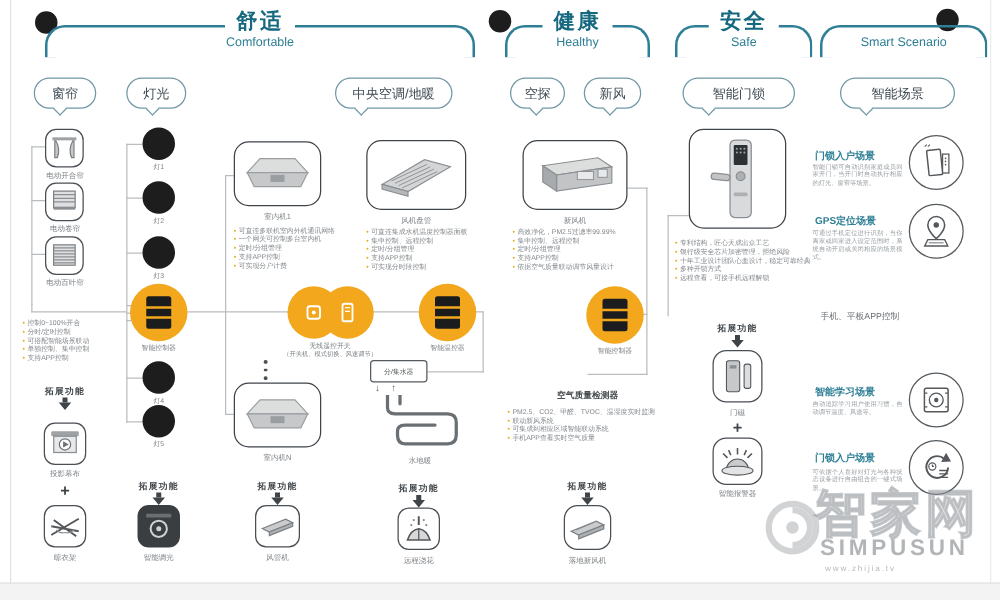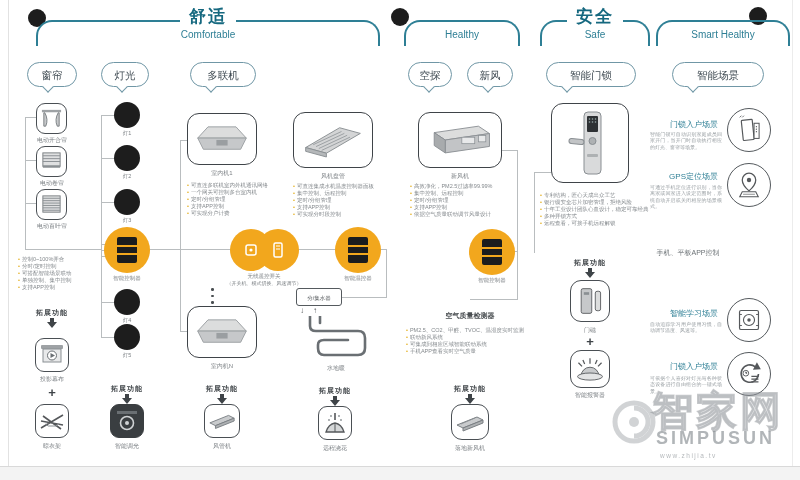--- a/index.html
+++ b/index.html
@@ -31,21 +31,21 @@
   .darr .tri{width:0;height:0;border-left:5px solid transparent;border-right:5px solid transparent;
              border-top:6px solid #3f4448;margin:0 auto;}
   .module-circle{border-radius:50%;background:#f2a71d;display:flex;align-items:center;justify-content:center;}
   .chip{width:20px;height:26px;background:#1b1c1e;border-radius:2px;position:relative;}
   .chip .notch{position:absolute;left:-2px;width:24px;height:2px;background:#f2a71d;}
   .module-label{font-size:5.5px;color:#7d8286;text-align:center;}
   .manifold{border:1.2px solid #555a5e;border-radius:3px;font-size:5.5px;color:#55595c;text-align:center;
             background:#fff;box-sizing:border-box;}
   .flow{font-size:8px;color:#55595c;}
   .vdots div{width:2.5px;height:2.5px;border-radius:50%;background:#4a4f52;margin-bottom:4px;}
-  .scene-title{font-size:8px;font-weight:normal;color:#2e7f95;text-align:right;}
+  .scene-title{font-size:8px;font-weight:bold;color:#2e7f95;}
   .scene-desc{font-size:5px;color:#9aa0a4;line-height:6.4px;text-align:justify;}
   .scene-circle{border:1.5px solid #555a5e;border-radius:50%;background:#fff;box-sizing:border-box;
                 display:flex;align-items:center;justify-content:center;}
   .note{font-size:7px;color:#6a7074;text-align:center;}
   .wm-cn{font-size:41px;font-weight:bold;letter-spacing:3px;color:rgba(165,170,175,0.28);
          -webkit-text-stroke:1.2px rgba(130,136,141,0.42);}
   .wm-brand{font-size:18px;font-weight:bold;color:rgba(125,131,137,0.6);letter-spacing:3px;}
   .wm-url{font-size:6.5px;color:rgba(130,136,141,0.6);letter-spacing:1.5px;}
   svg{display:block;}
 </style>
@@ -65,36 +65,37 @@
 
   <div class="abs" style="left:36px;top:20px;width:344px;">
       <div class="brace"></div>
     </div>
   <div class="abs sec-title" style="left:36px;top:5px;width:344px;z-index:2;text-decoration:underline;"><span>舒适</span></div>
   <div class="abs sec-sub" style="left:36px;top:29px;width:344px;z-index:2;">Comfortable</div>
 
   <div class="abs" style="left:404px;top:20px;width:116px;">
       <div class="brace"></div>
     </div>
+  <div class="abs sec-title" style="left:404px;top:5px;width:116px;z-index:2;"><span>健康</span></div>
   <div class="abs sec-sub" style="left:404px;top:29px;width:116px;z-index:2;">Healthy</div>
 
   <div class="abs" style="left:540px;top:20px;width:110px;">
       <div class="brace"></div>
     </div>
   <div class="abs sec-title" style="left:540px;top:5px;width:110px;z-index:2;"><span>安全</span></div>
   <div class="abs sec-sub" style="left:540px;top:29px;width:110px;z-index:2;">Safe</div>
 
   <div class="abs" style="left:656px;top:20px;width:134px;">
       <div class="brace"></div>
     </div>
-  <div class="abs sec-sub" style="left:656px;top:29px;width:134px;z-index:2;">Smart Healthy</div>
+  <div class="abs sec-sub" style="left:656px;top:29px;width:134px;z-index:2;">Smart Scenario</div>
 
   <div class="abs bubble" style="left:27px;top:62px;width:50px;"><span>窗帘</span><div class="tail"></div></div>
   <div class="abs bubble" style="left:101px;top:62px;width:48px;"><span>灯光</span><div class="tail"></div></div>
-  <div class="abs bubble" style="left:190px;top:62px;width:66px;"><span>多联机</span><div class="tail"></div></div>
+  <div class="abs bubble" style="left:268px;top:62px;width:94px;"><span>中央空调/地暖</span><div class="tail"></div></div>
   <div class="abs bubble" style="left:408px;top:62px;width:44px;"><span>空探</span><div class="tail"></div></div>
   <div class="abs bubble" style="left:467px;top:62px;width:46px;"><span>新风</span><div class="tail"></div></div>
   <div class="abs bubble" style="left:546px;top:62px;width:90px;"><span>智能门锁</span><div class="tail"></div></div>
   <div class="abs bubble" style="left:672px;top:62px;width:92px;"><span>智能场景</span><div class="tail"></div></div>
 
   <div class="abs line" style="left:25px;top:117px;width:1px;height:127px;"></div>
   <div class="abs line" style="left:25px;top:117px;width:11px;height:1px;"></div>
   <div class="abs line" style="left:25px;top:160px;width:11px;height:1px;"></div>
   <div class="abs line" style="left:25px;top:203px;width:11px;height:1px;"></div>
   <div class="abs line" style="left:25px;top:243px;width:1px;height:7px;"></div>

